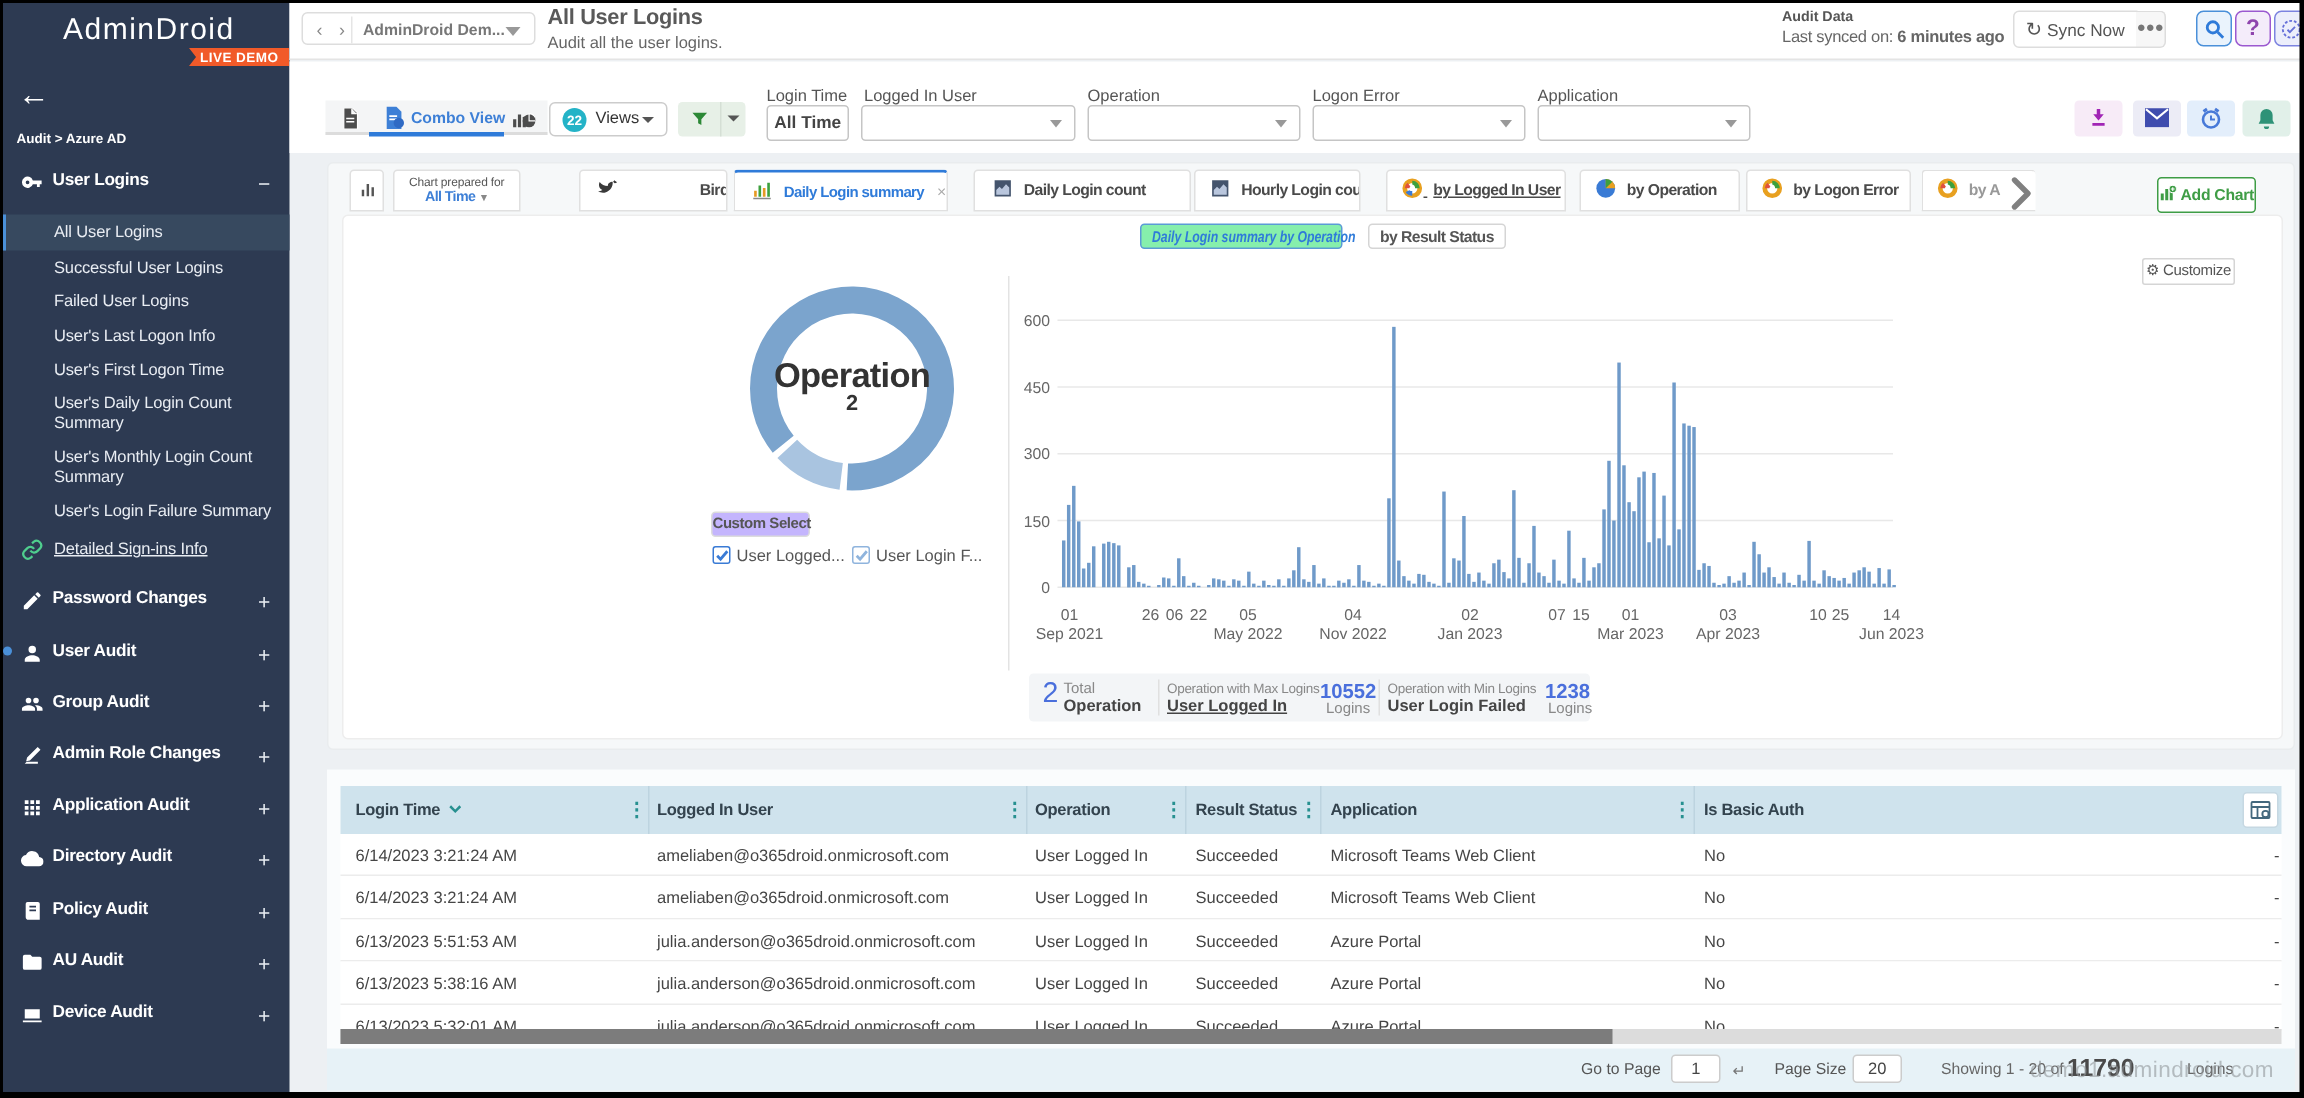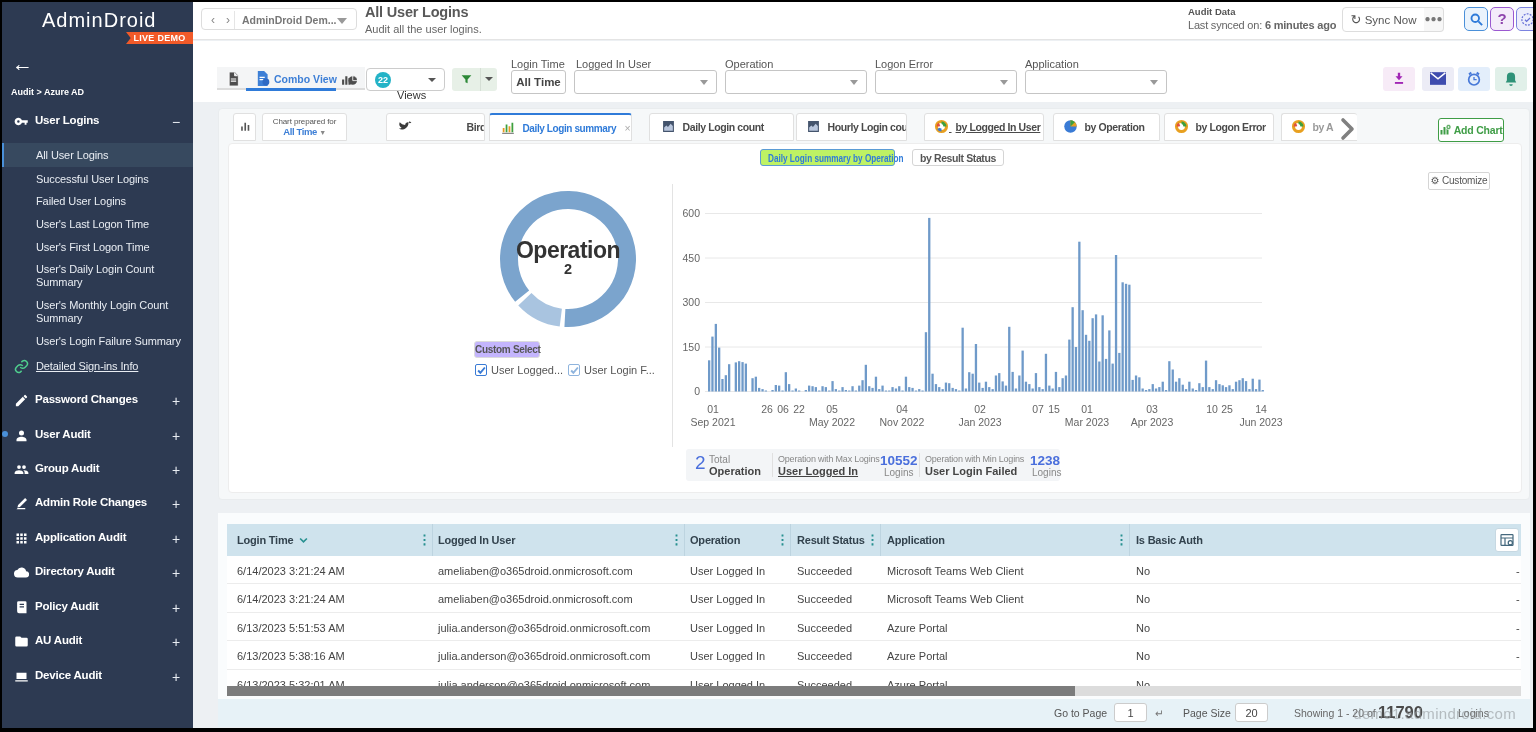--- a/index.html
+++ b/index.html
@@ -42,21 +42,21 @@
 #filterrow { position:absolute; left:193px; top:41px; width:1343px; height:61px; background:#fff; }
 #viewtabs { position:absolute; left:24px; top:26px; width:148px; height:23px; background:#f4f5f6; border-bottom:2px solid #dcdcdc; }
 #combounder { position:absolute; left:53px; top:47px; width:90px; height:3px; background:#2f7bd9; }
 .flabel { position:absolute; top:17px; font-size:11px; color:#555; }
 .fbox { position:absolute; top:29px; height:24px; border:1px solid #c5c5c5; border-radius:3px; background:#fff; }
 .fbox .dd { position:absolute; right:8px; top:9px; width:0; height:0; border-left:4.5px solid transparent; border-right:4.5px solid transparent; border-top:5px solid #999; }
 .icbtn { position:absolute; top:26px; width:32px; height:24px; border-radius:3px; }
 
 #chartpanel { position:absolute; left:218px; top:108px; width:1312px; height:392px; background:#f6f8f9; border:1px solid #e9ecee; border-radius:4px; }
 .ctab { position:absolute; top:4px; height:28px; background:#fff; border:1px solid #e0e0e0; border-radius:3px 3px 0 0; font-size:10.5px; font-weight:bold; color:#4a4a4a; white-space:nowrap; overflow:hidden; letter-spacing:-0.4px; }
-#chipblue { position:absolute; left:531px; top:5px; height:17px; line-height:16px; padding:0 7px; border:1px solid #5b9bd5; border-radius:3px; background:#bef264; color:#2f7bd9; font-size:10.5px; font-weight:bold; letter-spacing:-0.4px; white-space:nowrap; }
+#chipblue { position:absolute; left:531px; top:5px; height:17px; line-height:16px; padding:0 7px; border:1px solid #5b9bd5; border-radius:3px; background:#86efac; color:#2f7bd9; font-size:10.5px; font-weight:bold; letter-spacing:-0.4px; white-space:nowrap;font-style:italic; }
 #chipgray { position:absolute; left:683px; top:5px; height:17px; line-height:16px; padding:0 7px; border:1px solid #d5d5d5; border-radius:3px; background:#fff; color:#555; font-size:10.5px; font-weight:bold; letter-spacing:-0.4px; white-space:nowrap; }
 #custbtn { position:absolute; left:1199px; top:28px; width:62px; height:18px; border:1px solid #d5d5d5; border-radius:2px; background:#fff; color:#555; font-size:10px; line-height:16px; text-align:center; letter-spacing:-0.2px; }
 #innercard { position:absolute; left:9px; top:34px; width:1294px; height:350px; background:#fff; border:1px solid #ededed; border-radius:4px; }
 #donutlbl1 { position:absolute; left:269px; top:93px; width:140px; text-align:center; font-size:23px; font-weight:bold; color:#333; letter-spacing:-0.5px; }
 #donutlbl2 { position:absolute; left:269px; top:117px; width:140px; text-align:center; font-size:14.5px; font-weight:bold; color:#333; }
 #customsel { position:absolute; left:245px; top:197px; width:66px; height:17px; background:#c4b5fd; border:1px solid #dcdcdc; border-radius:3px; color:#555; font-size:10px; font-weight:bold; text-align:center; line-height:15px; letter-spacing:-0.3px; white-space:nowrap; }
 .cbrow { position:absolute; top:218px; font-size:11px; color:#555; white-space:nowrap; }
 .cb { display:inline-block; width:12px; height:12px; border-radius:2px; position:relative; top:2px; margin-right:4px; }
 #vdiv { position:absolute; left:443px; top:40px; width:1px; height:263px; background:#e3e3e3; }
 #sumbox { position:absolute; left:457px; top:305px; width:374px; height:32px; background:#f3f5f7; border-radius:3px; }
@@ -89,21 +89,21 @@
       <svg class="ic" viewBox="0 0 24 24" fill="#fff">
           <path d="M12.65 10A6 6 0 1 0 12.65 14H17v3h3v-3h2v-4H12.65zM7 14a2 2 0 1 1 0-4 2 2 0 0 1 0 4z"></path>
         </svg>
       <span class="tx">User Logins</span>
         <span class="pm">−</span>
     </div>
     <div id="active-item"></div>
     <div class="sub" style="top:149px;">All User Logins</div>
     <div class="sub" style="top:173px;">Successful User Logins</div>
     <div class="sub" style="top:195px;">Failed User Logins</div>
-    <div class="sub" style="top:218px;">User's Last Logon Time</div>
+    <div class="sub" style="top:218px;">User's Last Logon Info</div>
     <div class="sub" style="top:241px;">User's First Logon Time</div>
     <div class="sub" style="top:263px;">User's Daily Login Count<br>Summary</div>
     <div class="sub" style="top:299px;">User's Monthly Login Count<br>Summary</div>
     <div class="sub" style="top:335px;">User's Login Failure Summary</div>
     <svg class="abs" style="left:14px;top:359px;" width="15" height="15" viewBox="0 0 24 24" fill="none" stroke="#4fce8e" stroke-width="2.4">
         <path d="M10 13a5 5 0 0 0 7.5.5l3-3a5 5 0 0 0-7-7l-1.7 1.7"></path>
         <path d="M14 11a5 5 0 0 0-7.5-.5l-3 3a5 5 0 0 0 7 7l1.7-1.7"></path>
       </svg>
     <div class="sub" style="top:360px;text-decoration:underline;">Detailed Sign-ins Info</div>
     <div class="navhead" style="top:389px;">
@@ -212,21 +212,21 @@
         <circle cx="17" cy="19" r="6" fill="#2f6ac4"></circle>
       </svg>
     <div class="abs" style="left:81px;top:32px;font-size:10.5px;font-weight:bold;color:#3d7fd6;">Combo View</div>
     <svg class="abs" style="left:148px;top:31px;" width="16" height="14" viewBox="0 0 30 26" fill="#4d4d4d">
         <path d="M2 14h4v10H2zM8 8h4v16H8zM14 11h4v13h-4z"></path>
         <circle cx="22" cy="16" r="8"></circle>
         <path d="M22 16V7a9 9 0 0 1 9 9z" fill="#4d4d4d" stroke="#fff" stroke-width="1.5"></path>
       </svg>
     <div class="abs" style="left:173px;top:27px;width:79px;height:23px;border:1px solid #ccc;border-radius:4px;background:#fff;">
       <div class="abs" style="left:8px;top:3px;width:16px;height:16px;border-radius:50%;background:#24b3c7;color:#fff;font-size:9px;font-weight:bold;text-align:center;line-height:16px;">22</div>
-      <div class="abs" style="left:30px;top:20px;font-size:11px;color:#333;">Views</div>
+      <div class="abs" style="left:30px;top:4px;font-size:11px;color:#333;">Views</div>
       <div class="abs" style="right:8px;top:9px;width:0;height:0;border-left:4px solid transparent;border-right:4px solid transparent;border-top:4.5px solid #555;"></div>
     </div>
     <div class="abs" style="left:259px;top:27px;width:45px;height:23px;border-radius:3px;background:#e7f0e7;">
       <svg class="abs" style="left:8px;top:5px;" width="13" height="13" viewBox="0 0 24 24" fill="#2c8836">
           <path d="M3 4h18l-7 8v7l-4-2v-5z"></path>
         </svg>
       <div class="abs" style="left:28px;top:0;width:1px;height:23px;background:#d5dfd5;"></div>
       <div class="abs" style="right:4px;top:9px;width:0;height:0;border-left:4px solid transparent;border-right:4px solid transparent;border-top:4.5px solid #555;"></div>
     </div>
     <div class="flabel" style="left:318px;">Login Time</div>

